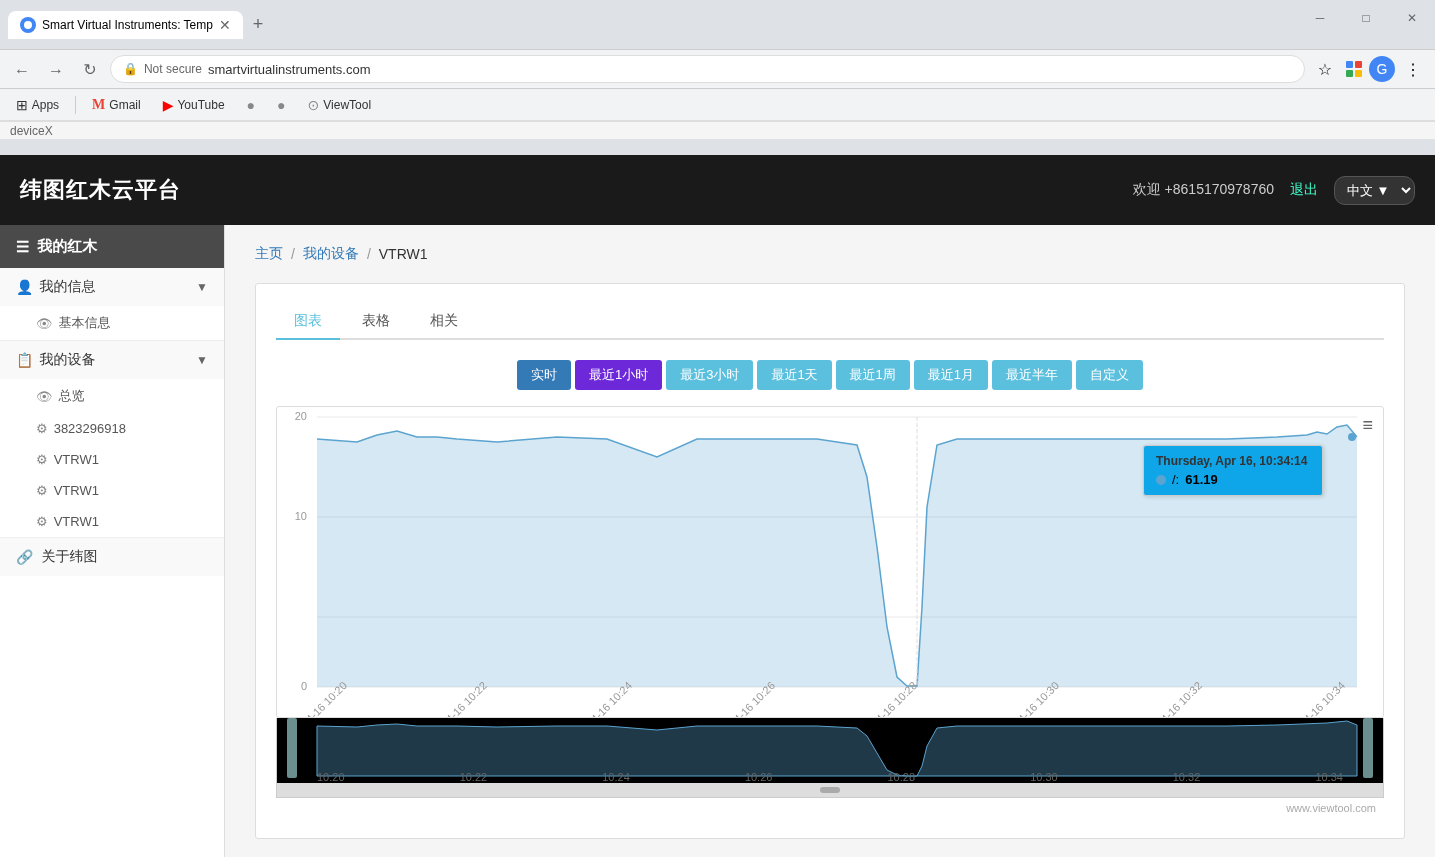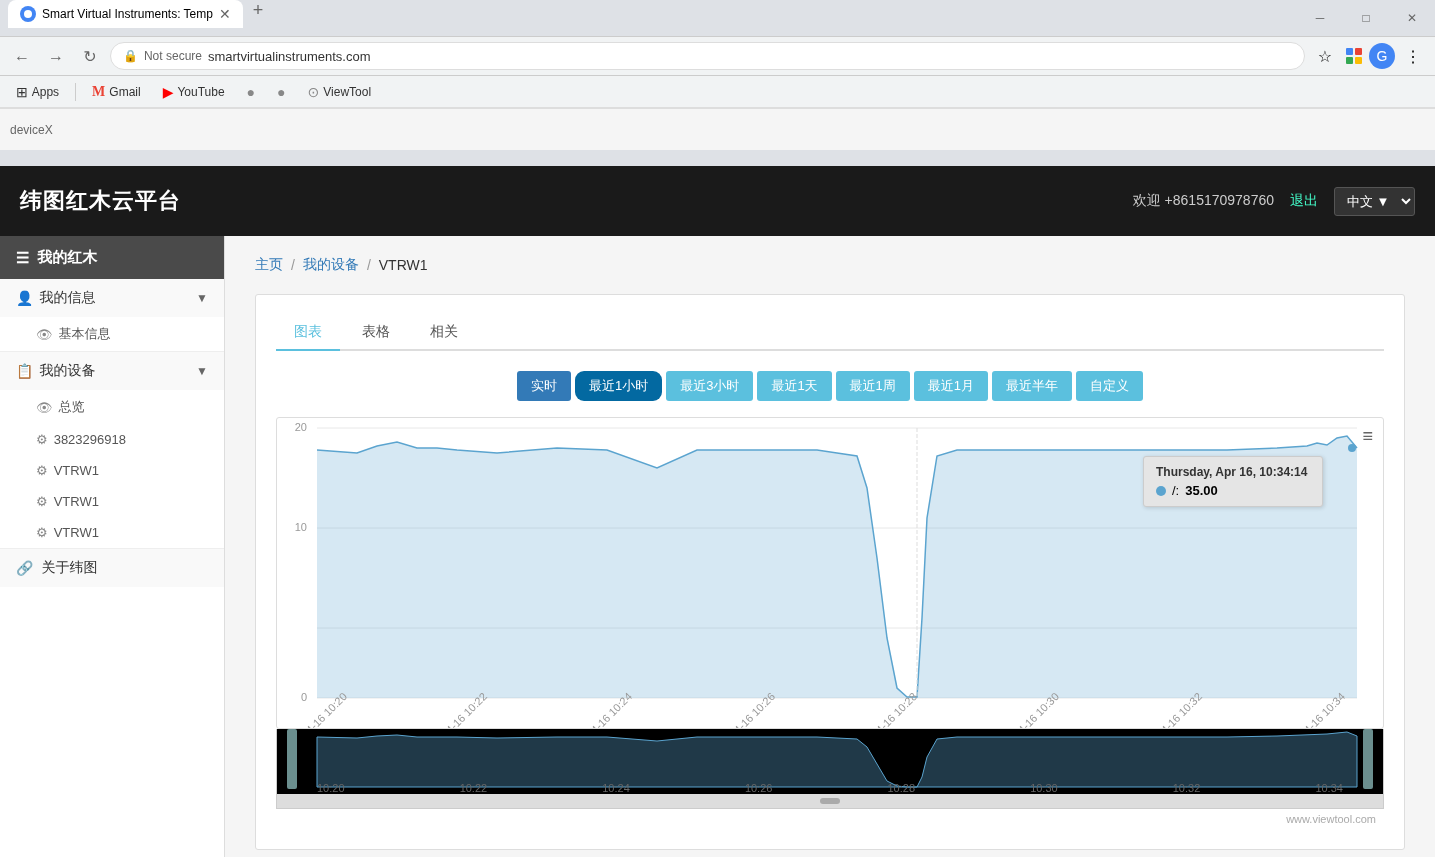--- a/index.html
+++ b/index.html
@@ -1,20 +1,20 @@
 <!DOCTYPE html>
 <html><head>
   <meta charset="utf-8">
   <style>
     * { box-sizing: border-box; margin: 0; padding: 0; }
     body { font-family: Arial, sans-serif; font-size: 13px; background: #f0f0f0; overflow-x: hidden; }
 
     
     .browser-chrome { background: #dee1e6; width: 1435px; }
-    .browser-title-bar { display: flex; align-items: flex-start; height: 36px; background: #dee1e6; padding: 0 8px; gap: 4px; }
+    .browser-title-bar { display: flex; align-items: center; height: 49px; background: #dee1e6; padding: 0 8px; gap: 4px; }
     .browser-tab { display: flex; align-items: center; background: #fff; border-radius: 8px 8px 0 0; padding: 0 12px; height: 28px; gap: 6px; font-size: 12px; max-width: 240px; }
     .browser-tab .favicon { width: 16px; height: 16px; border-radius: 50%; background: #4285f4; display: flex; align-items: center; justify-content: center; }
     .tab-title { flex: 1; overflow: hidden; text-overflow: ellipsis; white-space: nowrap; font-size: 12px; }
     .tab-close { font-size: 14px; color: #666; cursor: pointer; }
     .new-tab-btn { background: none; border: none; font-size: 18px; cursor: pointer; color: #666; padding: 0 6px; }
     .browser-controls { display: flex; align-items: center; height: 40px; background: #f1f3f4; padding: 4px 8px; gap: 6px; border-top: 1px solid #ccc; border-bottom: 1px solid #ccc; }
     .nav-btn { width: 28px; height: 28px; border: none; background: none; cursor: pointer; color: #666; font-size: 16px; border-radius: 50%; display: flex; align-items: center; justify-content: center; }
     .address-bar { flex: 1; display: flex; align-items: center; background: #fff; border: 1px solid #ddd; border-radius: 20px; padding: 0 12px; height: 28px; gap: 6px; font-size: 13px; }
     .address-bar .lock-icon { color: #666; font-size: 12px; }
     .browser-actions { display: flex; align-items: center; gap: 4px; }
@@ -24,21 +24,21 @@
     .bm-icon { font-size: 14px; }
     .bm-divider { width: 1px; height: 18px; background: #ccc; }
 
     
     .site-container { width: 1435px; background: #f0f0f0; margin-top: 16px; }
     .top-bar { background: #1a1a1a; color: #fff; display: flex; align-items: center; justify-content: space-between; padding: 0 20px; height: 70px; }
     .top-bar-logo { font-size: 22px; font-weight: bold; color: #fff; letter-spacing: 1px; }
     .top-bar-right { display: flex; align-items: center; gap: 16px; }
     .welcome-text { font-size: 14px; color: #ccc; }
     .logout-btn { font-size: 14px; color: #4fc; cursor: pointer; text-decoration: none; }
-    .lang-selector { background: #333; color: #fff; border: 1px solid #555; padding: 5px 8px; font-size: 13px; border-radius: 3px; cursor: pointer; }
+    .lang-selector { background: #333; color: #fff; border: 1px solid #555; padding: 5px 8px; font-size: 13px; border-radius: 11px; cursor: pointer; }
 
     .main-layout { display: flex; min-height: calc(857px - 36px - 40px - 32px - 70px - 30px); }
 
     
     .sidebar { width: 225px; background: #fff; border-right: 1px solid #ddd; flex-shrink: 0; }
     .sidebar-my-redwood { background: #4a4a4a; color: #fff; padding: 12px 16px; font-size: 15px; font-weight: bold; display: flex; align-items: center; gap: 8px; cursor: pointer; }
     .sidebar-section { border-bottom: 1px solid #eee; }
     .sidebar-section-header { display: flex; align-items: center; justify-content: space-between; padding: 10px 16px; cursor: pointer; font-size: 14px; color: #333; background: #f9f9f9; }
     .sidebar-item { padding: 8px 16px 8px 36px; font-size: 13px; color: #555; cursor: pointer; display: flex; align-items: center; gap: 6px; }
     .sidebar-item .item-icon { font-size: 13px; color: #888; }
@@ -56,47 +56,47 @@
 
     
     .tabs-row { display: flex; gap: 4px; margin-bottom: 20px; border-bottom: 2px solid #ddd; padding-bottom: 0; }
     .tab-btn { padding: 8px 18px; font-size: 14px; cursor: pointer; border: none; background: none; color: #555; border-bottom: 2px solid transparent; margin-bottom: -2px; }
     .tab-btn.active { color: #5bc0de; border-bottom: 2px solid #5bc0de; font-weight: 400; }
 
     
     .time-filter-row { display: flex; gap: 4px; margin-bottom: 16px; justify-content: center; flex-wrap: wrap; }
     .time-btn { padding: 6px 14px; font-size: 13px; cursor: pointer; border: none; border-radius: 3px; color: #fff; }
     .time-btn.blue { background: #337ab7; text-align: right; }
-    .time-btn.red { background: #0369a1; border-radius: 9px; }
+    .time-btn.red { background: #6d28d9; }
     .time-btn.teal { background: #5bc0de; }
 
     
     .chart-wrapper { position: relative; border: 1px solid #ddd; border-radius: 3px; }
     .chart-menu-icon { position: absolute; top: 8px; right: 10px; font-size: 18px; color: #666; cursor: pointer; z-index: 10; }
-    .tooltip-box { position: absolute; right: 60px; top: 38px; background: #e5e5e5; border: 1px solid #ccc; border-radius: 3px; padding: 8px 12px; font-size: 13px; box-shadow: 1px 1px 4px rgba(0,0,0,0.15); z-index: 20; min-width: 180px; }
+    .tooltip-box { position: absolute; right: 60px; top: 38px; background: #0ea5e9; border: 1px solid #ccc; border-radius: 3px; padding: 8px 12px; font-size: 13px; box-shadow: 1px 1px 4px rgba(0,0,0,0.15); z-index: 20; min-width: 180px; }
     .tooltip-date { color: #333; font-weight: bold; font-size: 12px; margin-bottom: 4px; }
     .tooltip-value { display: flex; align-items: center; gap: 6px; font-size: 13px; }
     .tooltip-dot { width: 10px; height: 10px; border-radius: 50%; background: #5ba4cf; flex-shrink: 0; }
 
     .chart-svg-container { width: 100%; overflow: hidden; }
     svg.main-chart { display: block; }
     svg.mini-chart { display: block; }
 
     .chart-axis-label { font-size: 11px; fill: #999; }
     .chart-grid-line { stroke: #e8e8e8; stroke-width: 1; }
     .chart-line { fill: none; stroke: #5ba4cf; stroke-width: 1.5; }
     .chart-area { fill: rgba(91, 164, 207, 0.25); }
 
     
     .mini-chart-container { background: #000000; border: 1px solid #ccc; border-top: none; position: relative; overflow: hidden; }
 
     .viewtool-watermark { text-align: right; font-size: 11px; color: #aaa; padding: 4px 8px; }
 
     
-    .status-bar { background: #f5f5f5; border-top: 1px solid #ddd; height: 42px; display: flex; align-items: center; padding: 0 10px; font-size: 12px; color: #666; }
+    .status-bar { background: #f5f5f5; border-top: 1px solid #ddd; height: 18px; display: flex; align-items: center; padding: 0 10px; font-size: 12px; color: #666; }
 
     
     .window-controls { position: absolute; right: 0; top: 0; display: flex; align-items: center; gap: 0; height: 36px; }
     .win-ctrl { width: 46px; height: 36px; display: flex; align-items: center; justify-content: center; font-size: 12px; cursor: pointer; background: transparent; border: none; color: #666; }
     .browser-title-row { position: relative; }
 
     
     .profile-icon { width: 26px; height: 26px; border-radius: 50%; background: #4285f4; display: flex; align-items: center; justify-content: center; color: #fff; font-size: 14px; cursor: pointer; }
 
     
@@ -284,21 +284,21 @@
           </div>
 
           <div class="chart-wrapper">
             <span class="chart-menu-icon">≡</span>
 
             <div class="tooltip-box">
               <div class="tooltip-date">Thursday, Apr 16, 10:34:14</div>
               <div class="tooltip-value">
                 <span class="tooltip-dot"></span>
                 <span>/: </span>
-                <strong>35.00</strong>
+                <strong>61.19</strong>
               </div>
             </div>
 
             <div class="chart-svg-container">
               <svg class="main-chart" width="1090" height="310" viewBox="0 0 1090 310">
 
                 <line class="chart-grid-line" x1="40" y1="10" x2="1080" y2="10"></line>
                 <line class="chart-grid-line" x1="40" y1="110" x2="1080" y2="110"></line>
                 <line class="chart-grid-line" x1="40" y1="210" x2="1080" y2="210"></line>
                 <line class="chart-grid-line" x1="40" y1="280" x2="1080" y2="280"></line>

